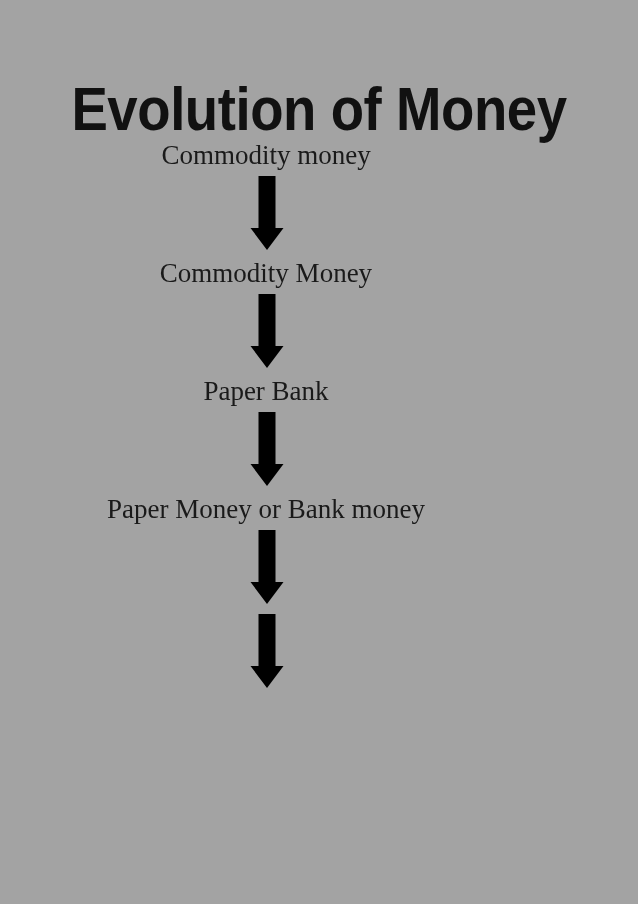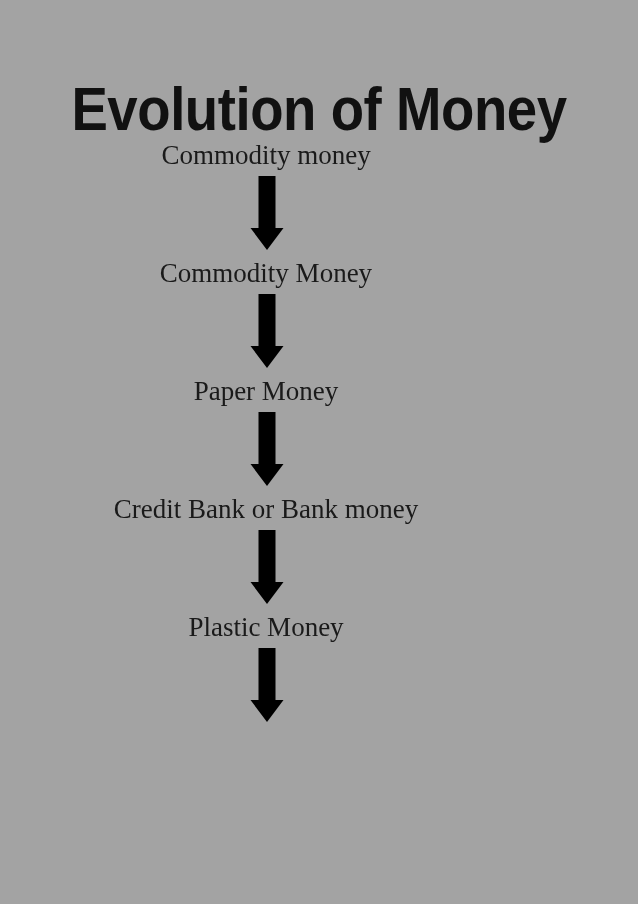--- a/index.html
+++ b/index.html
@@ -97,37 +97,36 @@
     </div>
 
     <div class="stage-label">Commodity Money</div>
 
     <div class="arrow-wrap">
       <svg viewBox="0 0 40 76" xmlns="http://www.w3.org/2000/svg" aria-hidden="true">
         <polygon class="arrow-shape" points="11.5,0 28.5,0 28.5,52 36.5,52 20,74 3.5,52 11.5,52"></polygon>
       </svg>
     </div>
 
-    <div class="stage-label">Paper Money</div>
+    <div class="stage-label">Paper Bank</div>
 
     <div class="arrow-wrap">
       <svg viewBox="0 0 40 76" xmlns="http://www.w3.org/2000/svg" aria-hidden="true">
         <polygon class="arrow-shape" points="11.5,0 28.5,0 28.5,52 36.5,52 20,74 3.5,52 11.5,52"></polygon>
       </svg>
     </div>
 
-    <div class="stage-label">Credit Bank or Bank money</div>
+    <div class="stage-label">Paper Money or Bank money</div>
 
     <div class="arrow-wrap">
       <svg viewBox="0 0 40 76" xmlns="http://www.w3.org/2000/svg" aria-hidden="true">
         <polygon class="arrow-shape" points="11.5,0 28.5,0 28.5,52 36.5,52 20,74 3.5,52 11.5,52"></polygon>
       </svg>
     </div>
 
-    <div class="stage-label">Plastic Money</div>
 
     <div class="arrow-wrap">
       <svg viewBox="0 0 40 76" xmlns="http://www.w3.org/2000/svg" aria-hidden="true">
         <polygon class="arrow-shape" points="11.5,0 28.5,0 28.5,52 36.5,52 20,74 3.5,52 11.5,52"></polygon>
       </svg>
     </div>
 
 
   </div>
 </div>

